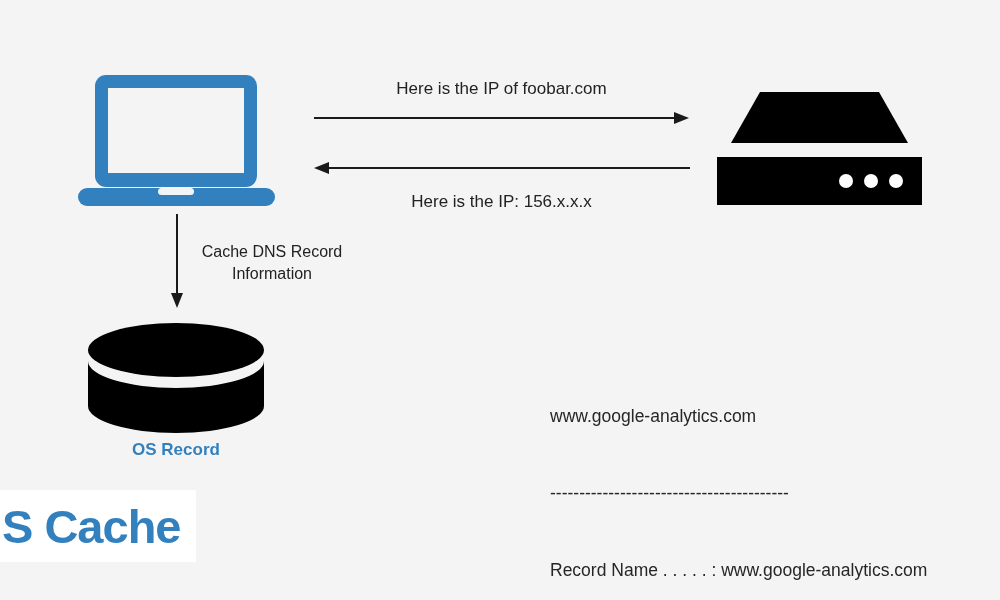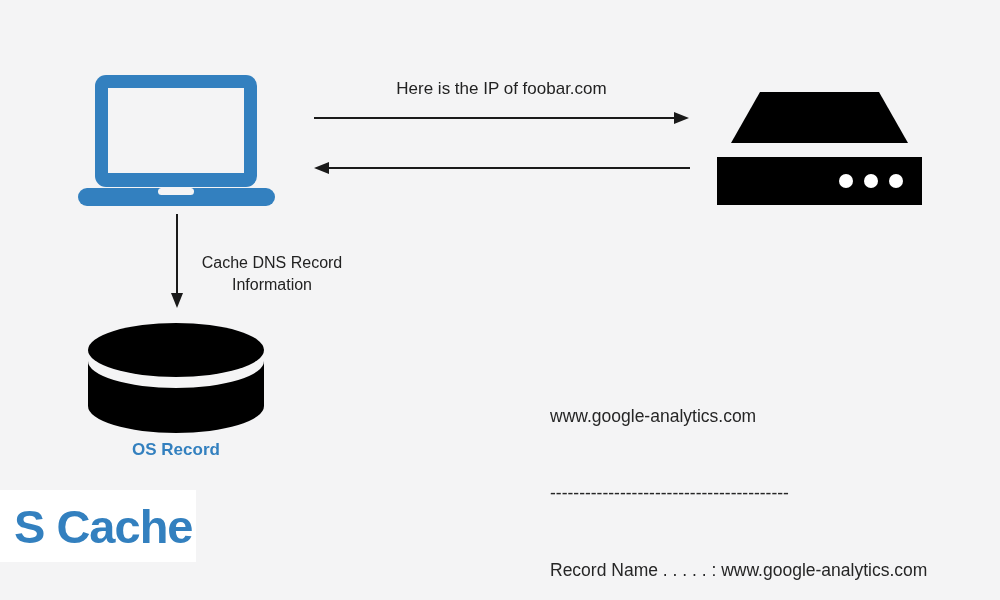--- a/index.html
+++ b/index.html
@@ -26,21 +26,21 @@
   .rec-block{
     left:550px;top:352px;
     font-size:17.5px;line-height:25.8px;
     white-space:pre;
     color:#262626;
     width:470px;
   }
   .title-box{
     left:0;top:490px;width:196px;height:72px;
     background:var(--box);
-    display:flex;align-items:center;padding-left:12px;
+    display:flex;align-items:center;
   }
   .title-text{
     font-size:47px;font-weight:bold;color:var(--blue);
     padding-left:2px;letter-spacing:-1px;white-space:nowrap;
   }
   svg{display:block;}
 </style>
 </head>
 <body>
 
@@ -73,29 +73,30 @@
       <polygon points="360,1 375,7 360,13" fill="#1a1a1a"></polygon>
     </svg>
   </div>
 
   <div class="abs" style="left:314px;top:161px;">
     <svg width="376" height="14" viewBox="0 0 376 14">
       <polygon points="15,1 0,7 15,13" fill="#1a1a1a"></polygon>
       <line x1="14" y1="7" x2="376" y2="7" stroke="#1a1a1a" stroke-width="2"></line>
     </svg>
   </div>
+  <div class="abs label center" style="left:315px;top:192px;width:373px;">Here is the IP: 156.x.x.x</div>
 
   <div class="abs" style="left:169px;top:214px;">
     <svg width="16" height="94" viewBox="0 0 16 94">
       <line x1="8" y1="0" x2="8" y2="80" stroke="#1a1a1a" stroke-width="2"></line>
       <polygon points="2,79 14,79 8,94" fill="#1a1a1a"></polygon>
     </svg>
   </div>
 
-  <div class="abs note center" style="left:197px;top:252px;width:150px;">
+  <div class="abs note center" style="left:197px;top:241px;width:150px;">
     <div>Cache DNS Record</div>
     <div>Information</div>
   </div>
 
   <div class="abs" style="left:88px;top:323px;">
     <svg width="176" height="110" viewBox="0 0 176 110">
       <ellipse cx="88" cy="27" rx="88" ry="27" fill="var(--ink)"></ellipse>
       <path d="M0,38 A88,27 0 0 0 176,38 L176,83 A88,27 0 0 1 0,83 Z" fill="var(--ink)"></path>
     </svg>
   </div>

